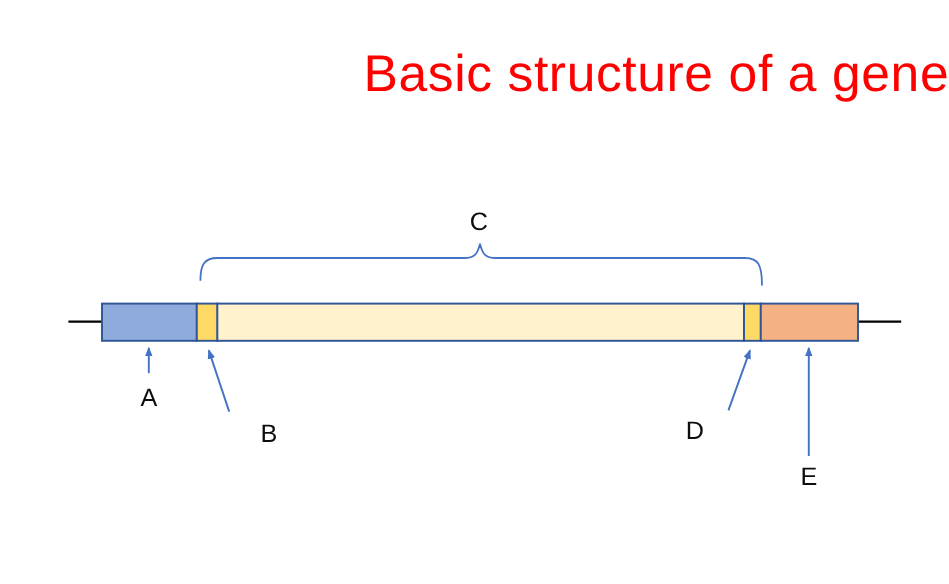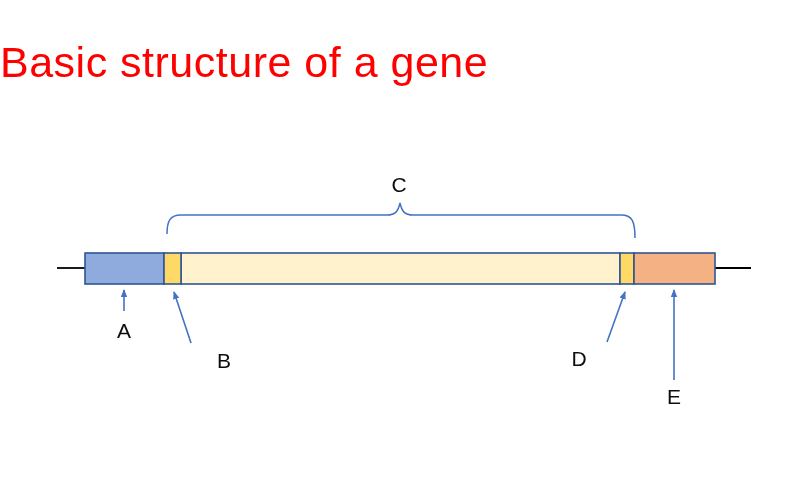--- a/index.html
+++ b/index.html
@@ -16,21 +16,21 @@
     width: 791px;
     height: 487px;
     background: #ffffff;
   }
   .slide-title {
     position: absolute;
     top: 38px;
     left: 0;
     width: 791px;
     margin: 0;
-    text-align: left;
+    text-align: right;
     font-family: "Liberation Sans", sans-serif;
     font-size: 43px;
     font-weight: 400;
     letter-spacing: 0.5px;
     color: #ff0000;
     white-space: nowrap;
   }
   svg.diagram {
     position: absolute;
     top: 0;

